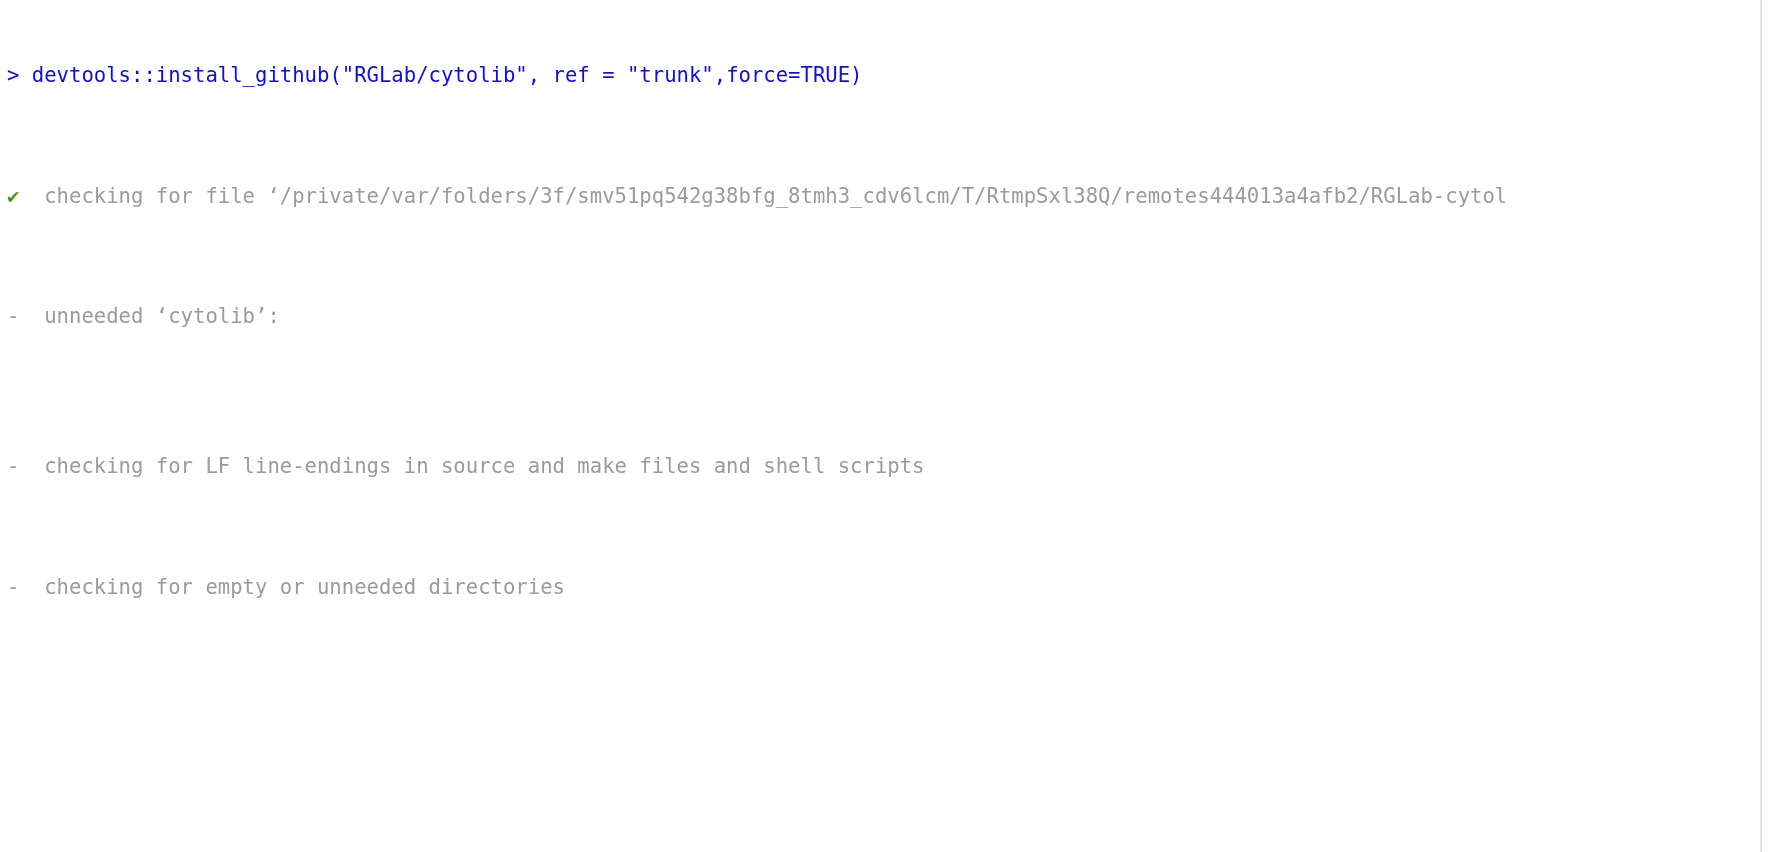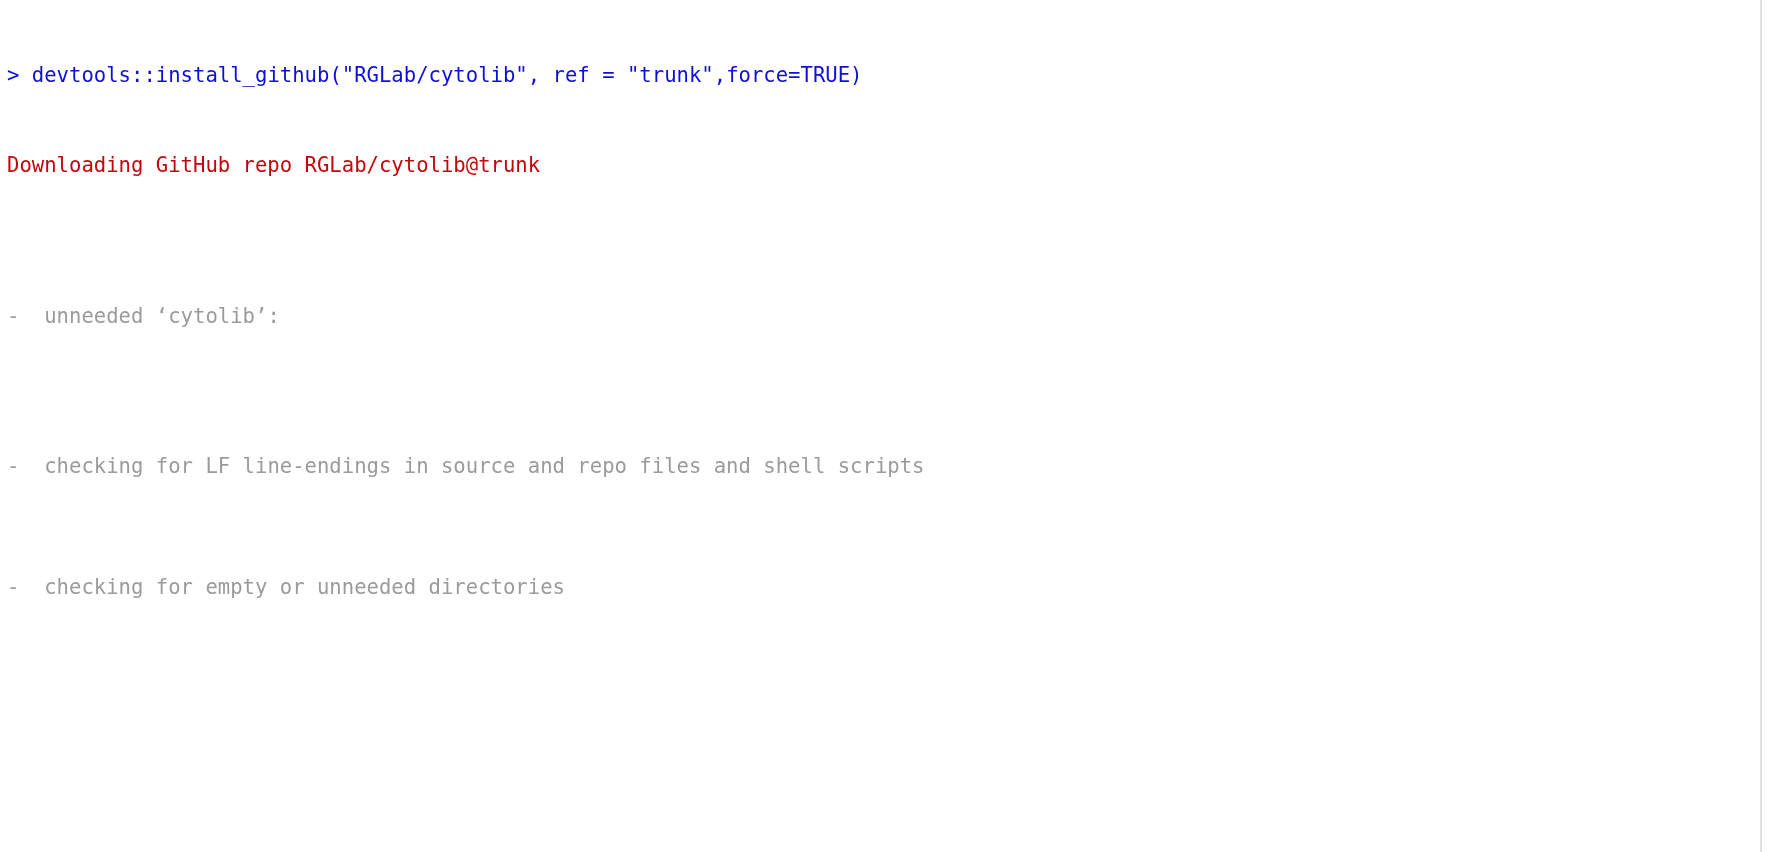--- a/index.html
+++ b/index.html
@@ -38,27 +38,27 @@
   .err { color: #c4060c; }
   .msg { color: #9b9b9b; }
   .out { color: #000000; }
   .ok  { color: #4e9a1c; }
 </style>
 </head>
 <body>
 
 <div class="console">
   <span class="line cmd"><span>&gt; </span><span>devtools::install_github("RGLab/cytolib", ref = "trunk",force=TRUE)</span></span>
-  <span class="line err">Downloading GitHub repo RGLab/cytolib@trunk</span>
 
+  <span class="line"><span class="ok">✔</span><span class="msg">  checking for file ‘/private/var/folders/3f/smv51pq542g38bfg_8tmh3_cdv6lcm/T/RtmpSxl38Q/remotes444013a4afb2/RGLab-cytol</span></span>
 
   <span class="line"><span class="msg">-</span><span class="msg">  unneeded ‘cytolib’:</span></span>
 
 
-  <span class="line"><span class="msg">-</span><span class="msg">  checking for LF line-endings in source and repo files and shell scripts</span></span>
+  <span class="line"><span class="msg">-</span><span class="msg">  checking for LF line-endings in source and make files and shell scripts</span></span>
 
   <span class="line"><span class="msg">-</span><span class="msg">  checking for empty or unneeded directories</span></span>
 
   
 
   
   
 
   
 

